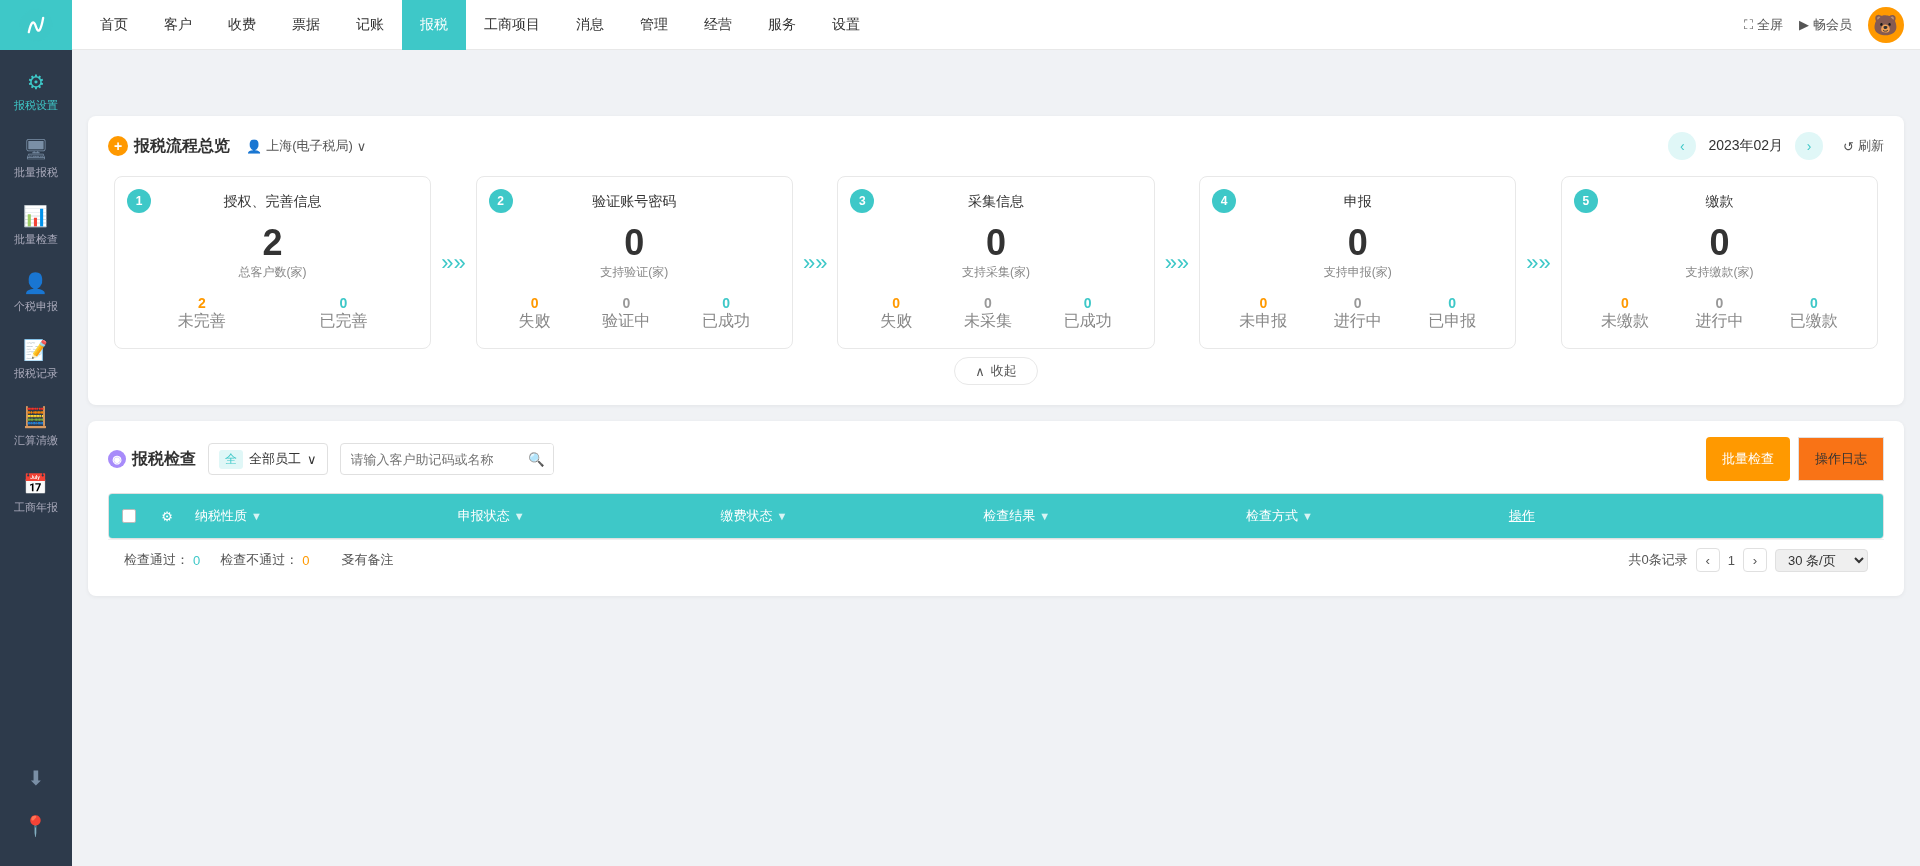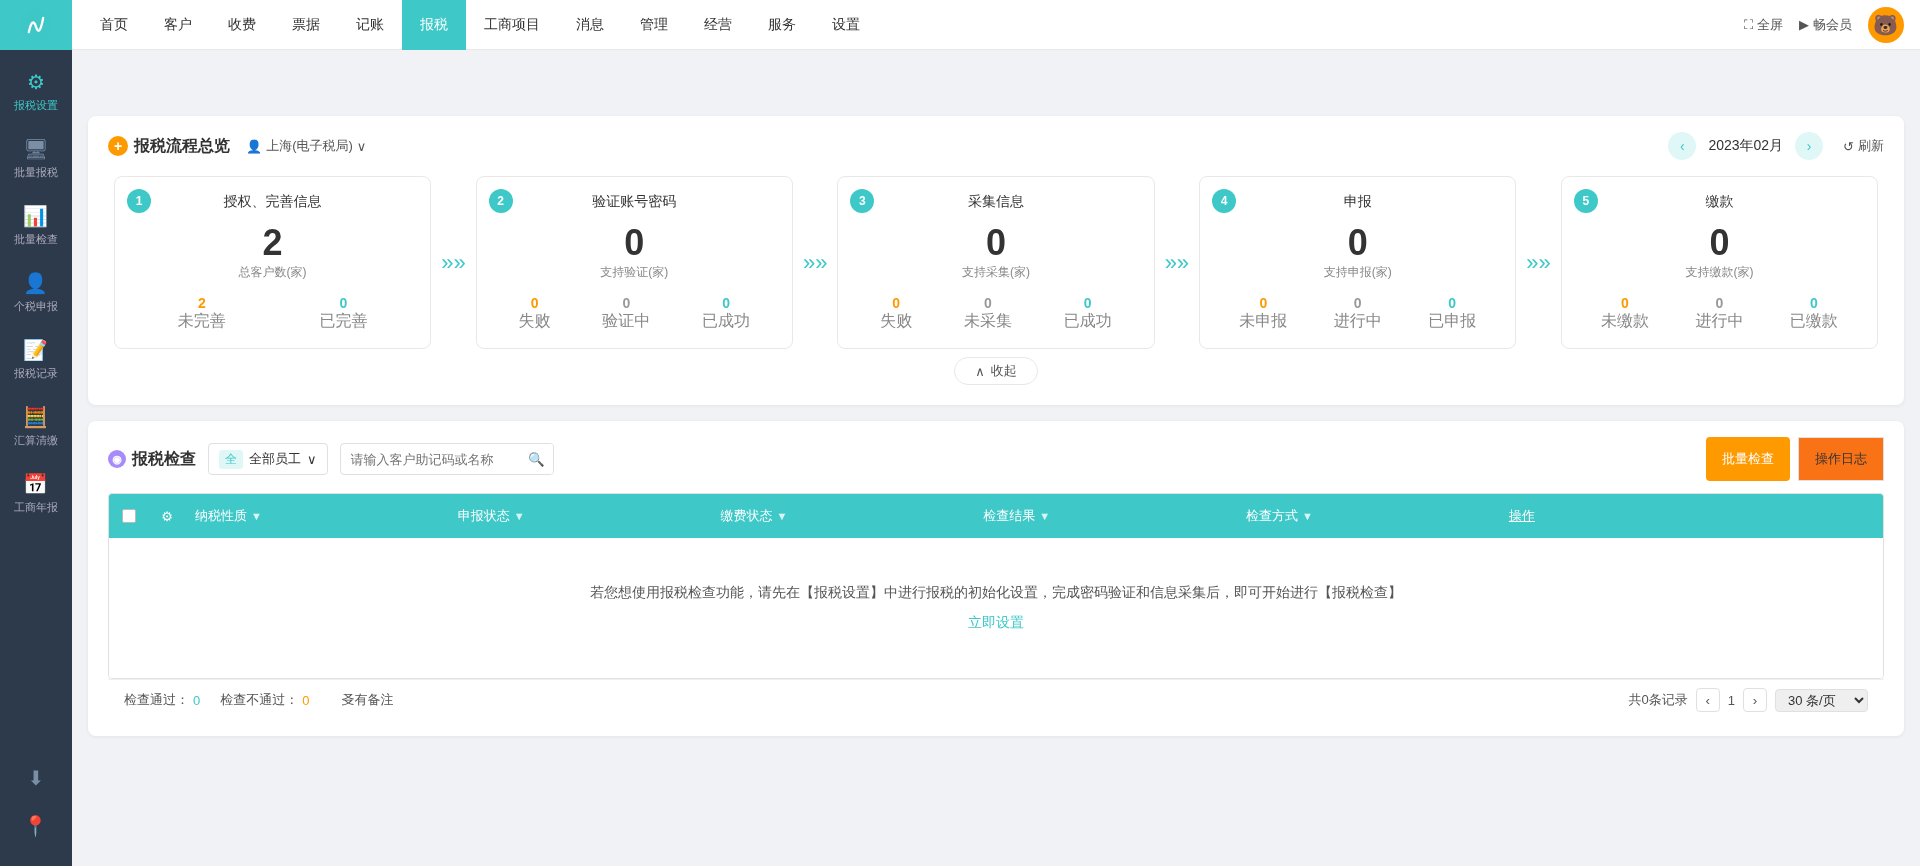--- a/index.html
+++ b/index.html
@@ -515,24 +515,20 @@
           <span class="filter-icon">▼</span>
         </div>
         <div class="th-cell">
           <span>检查方式</span>
           <span class="filter-icon">▼</span>
         </div>
         <div class="th-cell op">
           <span>操作</span>
         </div>
       </div>
-      <div class="table-body">
-        <p class="table-empty-text">若您想使用报税检查功能，请先在【报税设置】中进行报税的初始化设置，完成密码验证和信息采集后，即可开始进行【报税检查】</p>
-        <span class="table-empty-link">立即设置</span>
-      </div>
     </div>
 
     <div class="table-footer">
       <div class="footer-stat">
         <span>检查通过：</span>
         <span class="footer-stat-num">0</span>
       </div>
       <div class="footer-stat">
         <span>检查不通过：</span>
         <span class="footer-stat-num orange">0</span>

